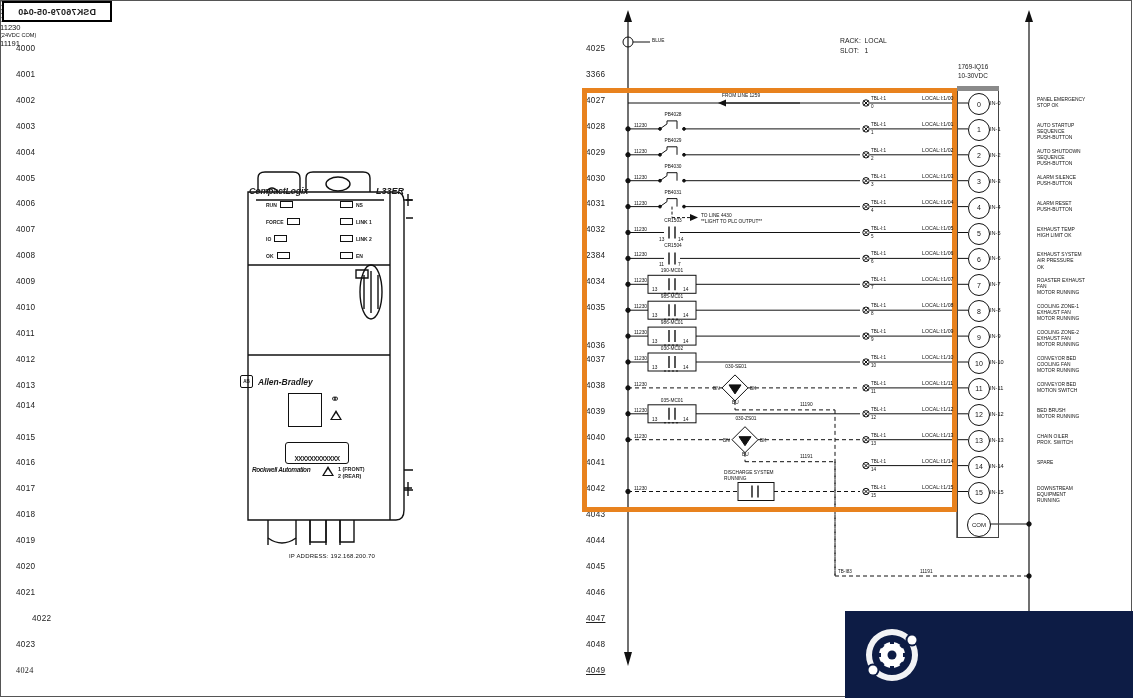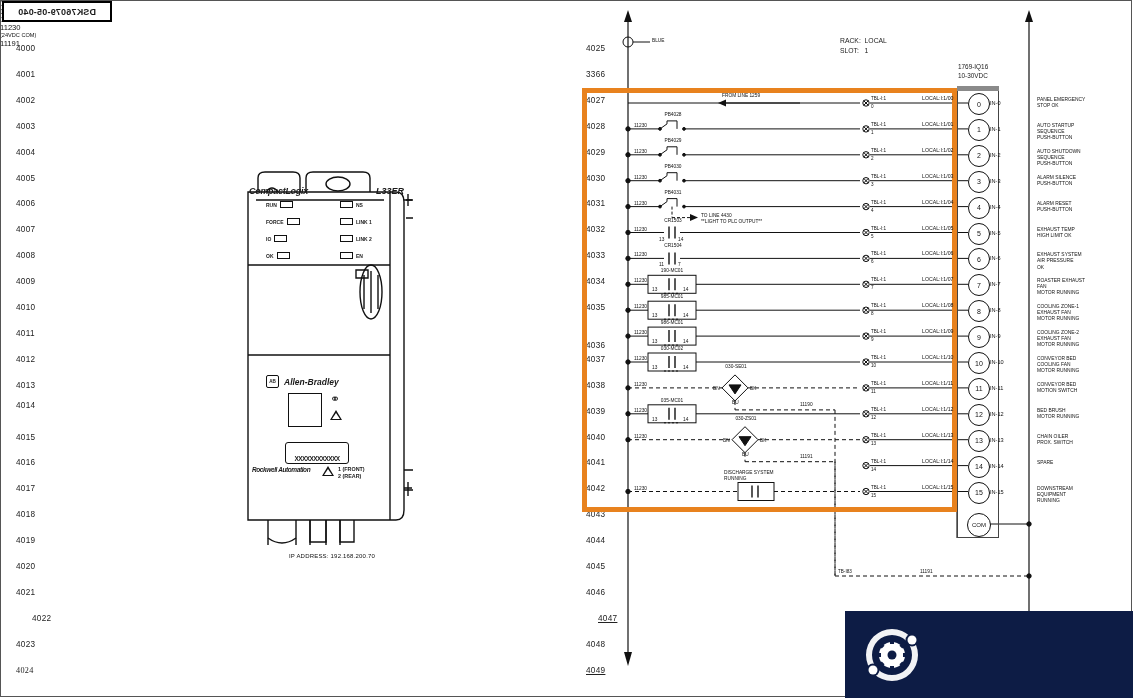--- a/index.html
+++ b/index.html
@@ -52,21 +52,21 @@
   #cpu-brand .left{letter-spacing:-.3px;}
   .ledrow{
     position:absolute;display:flex;align-items:center;gap:3px;
     font-size:5.2px;font-weight:bold;
   }
   .led{
     width:13px;height:7px;border:1.4px solid #111;background:#fff;
     box-sizing:border-box;
   }
   .ledlabel{font-size:5px;font-weight:bold;white-space:nowrap;}
-  #ab-logo{left:266px;top:375px;display:flex;align-items:center;gap:5px;}
+  #ab-logo{left:240px;top:375px;display:flex;align-items:center;gap:5px;}
   #ab-mark{
     width:11px;height:11px;border:1.2px solid #111;border-radius:2px;
     display:flex;align-items:center;justify-content:center;
     font-size:4.6px;font-weight:bold;
   }
   #ab-text{font-size:8.5px;font-weight:bold;font-style:italic;}
   #cpu-conn{left:288px;top:393px;width:32px;height:32px;
     border:1.4px solid #111;background:#fff;}
   #cpu-port{left:285px;top:442px;width:62px;height:20px;
     border:1.4px solid #111;border-radius:3px;background:#fff;
@@ -270,35 +270,35 @@
 
   <div id="linenums-right" class="abs" style="left:586px;top:44px;">
       <div class="linenum" style="position: absolute; left: 0px; top: 0px;">4025</div>
       <div class="linenum" style="position: absolute; left: 0px; top: 25.9px;">3366</div>
       <div class="linenum" style="position: absolute; left: 0px; top: 51.8px;">4027</div>
       <div class="linenum" style="position: absolute; left: 0px; top: 77.7px;">4028</div>
       <div class="linenum" style="position: absolute; left: 0px; top: 103.6px;">4029</div>
       <div class="linenum" style="position: absolute; left: 0px; top: 129.5px;">4030</div>
       <div class="linenum" style="position: absolute; left: 0px; top: 155.4px;">4031</div>
       <div class="linenum" style="position: absolute; left: 0px; top: 181.3px;">4032</div>
-      <div class="linenum" style="position: absolute; left: 0px; top: 207.2px;">4033</div>
+      <div class="linenum" style="position: absolute; left: 0px; top: 207.2px;">2384</div>
       <div class="linenum" style="position: absolute; left: 0px; top: 233.1px;">4034</div>
       <div class="linenum" style="position: absolute; left: 0px; top: 259px;">4035</div>
       <div class="linenum" style="position: absolute; left: 0px; top: 284.9px; margin-top: 12px;">4036</div>
       <div class="linenum" style="position: absolute; left: 0px; top: 310.8px;">4037</div>
       <div class="linenum" style="position: absolute; left: 0px; top: 336.7px;">4038</div>
       <div class="linenum" style="position: absolute; left: 0px; top: 362.6px;">4039</div>
       <div class="linenum" style="position: absolute; left: 0px; top: 388.5px;">4040</div>
       <div class="linenum" style="position: absolute; left: 0px; top: 414.4px;">4041</div>
       <div class="linenum" style="position: absolute; left: 0px; top: 440.3px;">4042</div>
       <div class="linenum" style="position: absolute; left: 0px; top: 466.2px;">4043</div>
       <div class="linenum" style="position: absolute; left: 0px; top: 492.1px;">4044</div>
       <div class="linenum" style="position: absolute; left: 0px; top: 518px;">4045</div>
       <div class="linenum" style="position: absolute; left: 0px; top: 543.9px;">4046</div>
-      <div class="linenum" style="position: absolute; left: 12px; top: 569.8px; text-decoration: underline;">4047</div>
+      <div class="linenum" style="position: absolute; left: 0px; top: 569.8px; text-decoration: underline;">4047</div>
       <div class="linenum" style="position: absolute; left: 0px; top: 595.7px;">4048</div>
       <div class="linenum" style="position: absolute; left: 0px; top: 621.6px; text-decoration: underline;">4049</div>
     </div>
 
   <svg id="ladder" class="abs" width="1133" height="698">
       <line x1="628" y1="18" x2="628" y2="660" stroke="#111" stroke-width="1.2"></line>
       <polygon points="624,22 632,22 628,10" fill="#111"></polygon>
       <polygon points="624,652 632,652 628,666" fill="#111"></polygon>
       <circle cx="628" cy="42" r="5" fill="none" stroke="#111" stroke-width="1"></circle>
       <line x1="633" y1="42" x2="650" y2="42" stroke="#111" stroke-width="1"></line>

